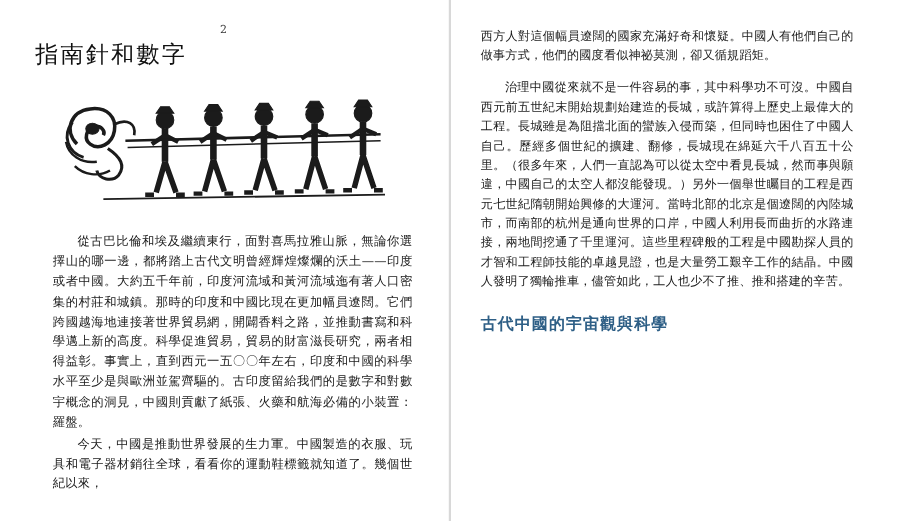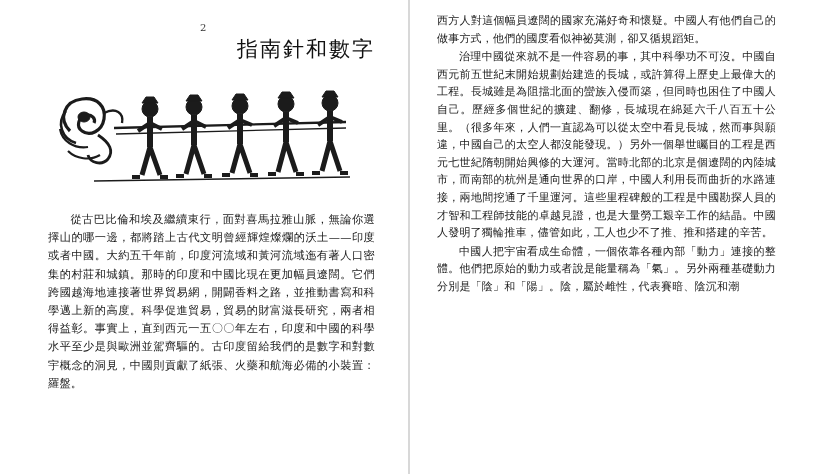--- a/index.html
+++ b/index.html
@@ -46,21 +46,21 @@
   
   .chapter-num {
     text-align: center;
     font-family: "DejaVu Serif", serif;
     font-size: 10px;
     color: #333;
     margin: 6px 0 0 0;
     letter-spacing: 0.5px;
   }
   .chapter-title {
-    text-align: right;
+    text-align: left;
     font-family: "DejaVu Serif", serif;
     font-size: 21px;
     color: #111;
     letter-spacing: 2px;
     margin: 2px 0 10px 0;
     font-weight: normal;
   }
 
   
   .illus-wrap {
@@ -82,21 +82,21 @@
     color: #1a1a1a;
     text-align: justify;
     text-justify: inter-character;
     margin: 0 0 2px 16px;
     text-indent: 2em;
     letter-spacing: 0.2px;
   }
   .col-right .body-p {
     font-size: 11px;
     line-height: 17.6px;
-    margin: 0 0 1px 0;
+    margin: 12px 0 1px 0;
   }
   .sec-head {
     font-family: "DejaVu Serif", serif;
     font-size: 14.5px;
     color: #2e5f86;
     font-weight: bold;
     letter-spacing: 1px;
     margin: 20px 0 10px 0;
   }
 </style>
@@ -177,28 +177,29 @@
             <path d="M276 68 L268 98 M276 68 L286 98" stroke-width="5" fill="none"></path>
             <path d="M266 100 L258 100 M286 100 L294 100" stroke-width="4"></path>
           </g>
 
         </g>
       </svg>
     </div>
 
     <p class="body-p">從古巴比倫和埃及繼續東行，面對喜馬拉雅山脈，無論你選擇山的哪一邊，都將踏上古代文明曾經輝煌燦爛的沃土——印度或者中國。大約五千年前，印度河流域和黃河流域迤有著人口密集的村莊和城鎮。那時的印度和中國比現在更加幅員遼闊。它們跨國越海地連接著世界貿易網，開闢香料之路，並推動書寫和科學邁上新的高度。科學促進貿易，貿易的財富滋長研究，兩者相得益彰。事實上，直到西元一五〇〇年左右，印度和中國的科學水平至少是與歐洲並駕齊驅的。古印度留給我們的是數字和對數宇概念的洞見，中國則貢獻了紙張、火藥和航海必備的小裝置：羅盤。</p>
 
+    <p class="body-p">今天，中國是推動世界發展的生力軍。中國製造的衣服、玩具和電子器材銷往全球，看看你的運動鞋標籤就知道了。幾個世紀以來，</p>
 
   </div>
 
   <div class="col col-right">
 
     <p class="body-p" style="text-indent:0;">西方人對這個幅員遼闊的國家充滿好奇和懷疑。中國人有他們自己的做事方式，他們的國度看似神祕莫測，卻又循規蹈矩。</p>
 
 
     <p class="body-p">治理中國從來就不是一件容易的事，其中科學功不可沒。中國自西元前五世紀末開始規劃始建造的長城，或許算得上歷史上最偉大的工程。長城雖是為阻擋北面的蠻族入侵而築，但同時也困住了中國人自己。歷經多個世紀的擴建、翻修，長城現在綿延六千八百五十公里。（很多年來，人們一直認為可以從太空中看見長城，然而事與願違，中國自己的太空人都沒能發現。）另外一個舉世矚目的工程是西元七世紀隋朝開始興修的大運河。當時北部的北京是個遼闊的內陸城市，而南部的杭州是通向世界的口岸，中國人利用長而曲折的水路連接，兩地間挖通了千里運河。這些里程碑般的工程是中國勘探人員的才智和工程師技能的卓越見證，也是大量勞工艱辛工作的結晶。中國人發明了獨輪推車，儘管如此，工人也少不了推、推和搭建的辛苦。</p>
 
-
-    <p class="body-p">中國人把宇宙看成生命體，一個依靠各種內部「動力」連接的整體。他們把原始的動力或者說是能量稱為「氣」。另外兩種基礎動力分別是「陰」和「陽」。陰，屬於雌性，代表賽暗、陰沉和潮</p>
+    <h2 class="sec-head">古代中國的宇宙觀與科學</h2>
+
 
   </div>
 
 </div>
 
 </body></html>

